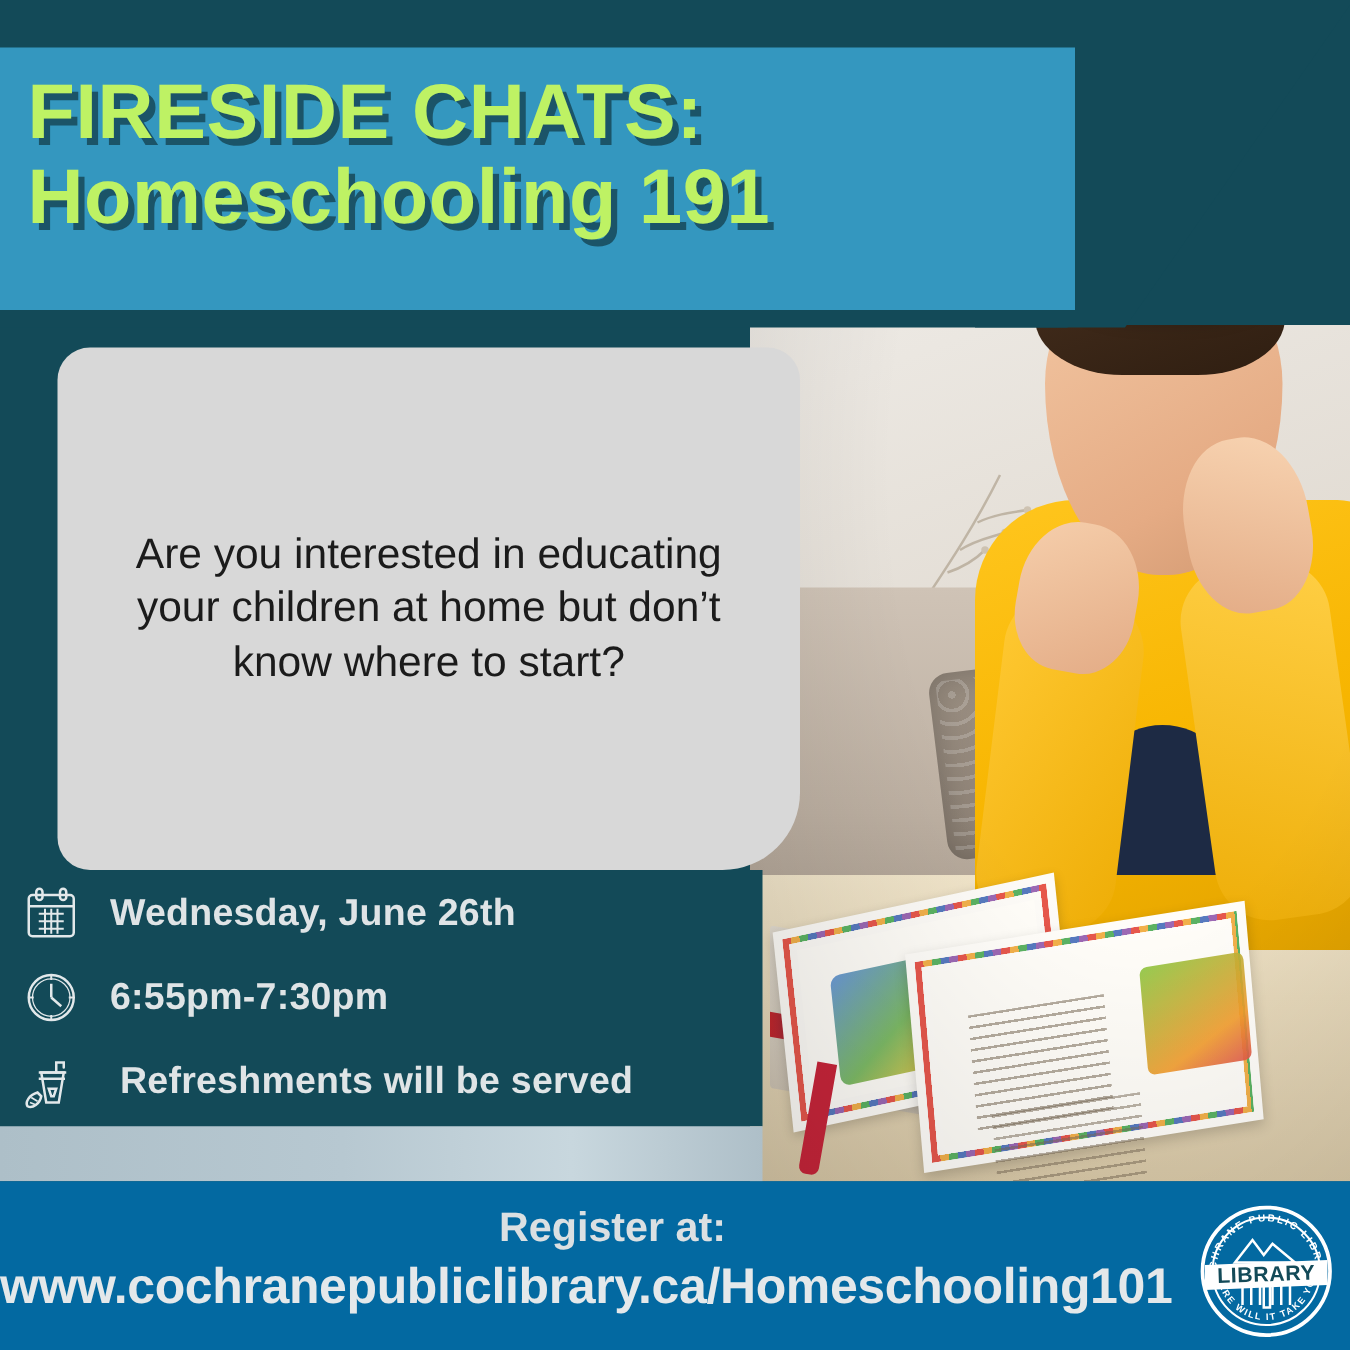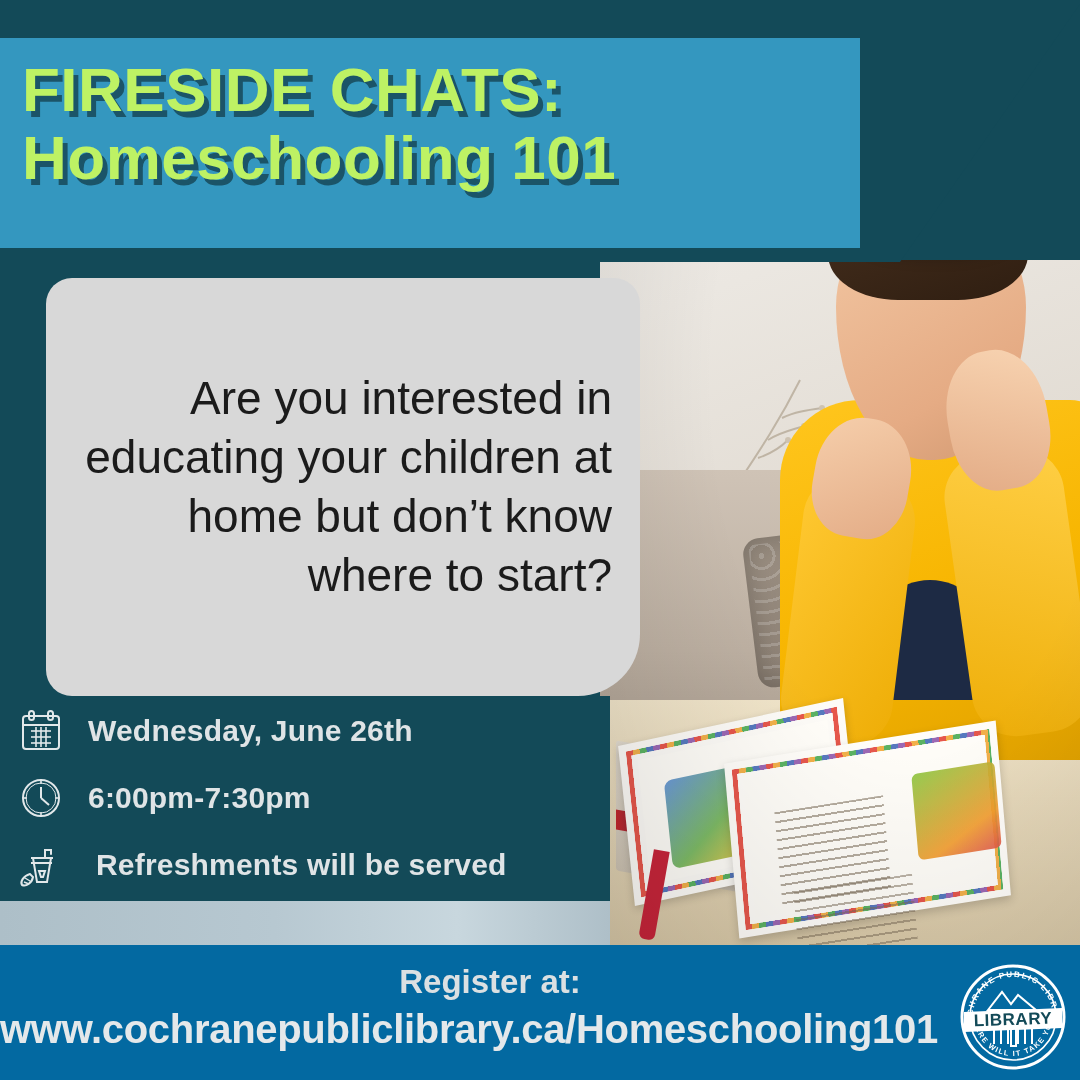--- a/index.html
+++ b/index.html
@@ -120,21 +120,21 @@
     color:#bef264;font-weight:700;letter-spacing:.5px;line-height:1.04;
     text-shadow:5px 6px 0 #1b5468;margin:0;white-space:nowrap;}
   .title-l1{font-size:62px;}
   .title-l2{font-size:62px;margin-top:4px;}
 
   
   .card{position:absolute;left:46px;top:278px;width:594px;height:418px;
     background:#d8d8d8;border-radius:26px 26px 62px 26px;
     display:flex;flex-direction:column;justify-content:center;
     padding:0 28px;box-sizing:border-box;}
-  .card p{margin:0;text-align:right;color:#1b1b1b;font-size:46px;line-height:1.28;
+  .card p{margin:0;text-align:center;color:#1b1b1b;font-size:34px;line-height:1.28;
     font-weight:400;}
   .card p.second{margin-top:42px;}
 
   
   .details{position:absolute;left:0;top:696px;width:610px;height:205px;
     background:#134a58;}
   .drow{position:absolute;left:12px;display:flex;align-items:center;gap:18px;}
   .drow:nth-of-type(1){top:6px;justify-content:space-between;}
   .drow:nth-of-type(2){top:73px;}
   .drow:nth-of-type(3){top:140px;gap:26px;}
@@ -222,21 +222,21 @@
 
   <div class="teal-wedge"></div>
   <svg style="position:absolute;left:0;top:0;width:1080px;height:300px;">
     <polygon points="0,0 1080,0 1080,2 986,2 854,262 0,262" fill="#134a58"></polygon>
     <polygon points="780,0 1080,0 1080,4 900,262 780,262" fill="#134a58"></polygon>
   </svg>
   <div class="banner"></div>
 
   <div class="title">
     <div class="title-l1">FIRESIDE CHATS:</div>
-    <div class="title-l2">Homeschooling 101</div>
+    <div class="title-l2">Homeschooling 191</div>
   </div>
 
   <div class="card">
     <p>Are you interested in educating your children at home but don’t know where to start?</p>
   </div>
 
   <div class="details">
 
     <div class="drow">
       <span class="dicon">
@@ -266,21 +266,21 @@
           <line x1="23" y1="23" x2="23" y2="12"></line>
           <line x1="23" y1="23" x2="31" y2="30"></line>
           <g stroke-width="1.6">
             <line x1="23" y1="5" x2="23" y2="9"></line>
             <line x1="23" y1="37" x2="23" y2="41"></line>
             <line x1="5" y1="23" x2="9" y2="23"></line>
             <line x1="37" y1="23" x2="41" y2="23"></line>
           </g>
         </svg>
       </span>
-      <span class="dtext">6:00pm-7:30pm</span>
+      <span class="dtext">6:55pm-7:30pm</span>
     </div>
 
     <div class="drow">
       <span class="dicon">
         <svg width="48" height="48" viewBox="0 0 48 48" fill="none" stroke="#e2e8ea" stroke-width="2">
           <path d="M16 17 L34 17 L30 41 L20 41 Z"></path>
           <line x1="14" y1="17" x2="36" y2="17"></line>
           <line x1="14" y1="22" x2="35" y2="22"></line>
           <path d="M28 17 L28 9 L34 9 L34 13" stroke-linecap="round"></path>
           <path d="M22 30 L28 30 L26 36 L24 36 Z"></path>

